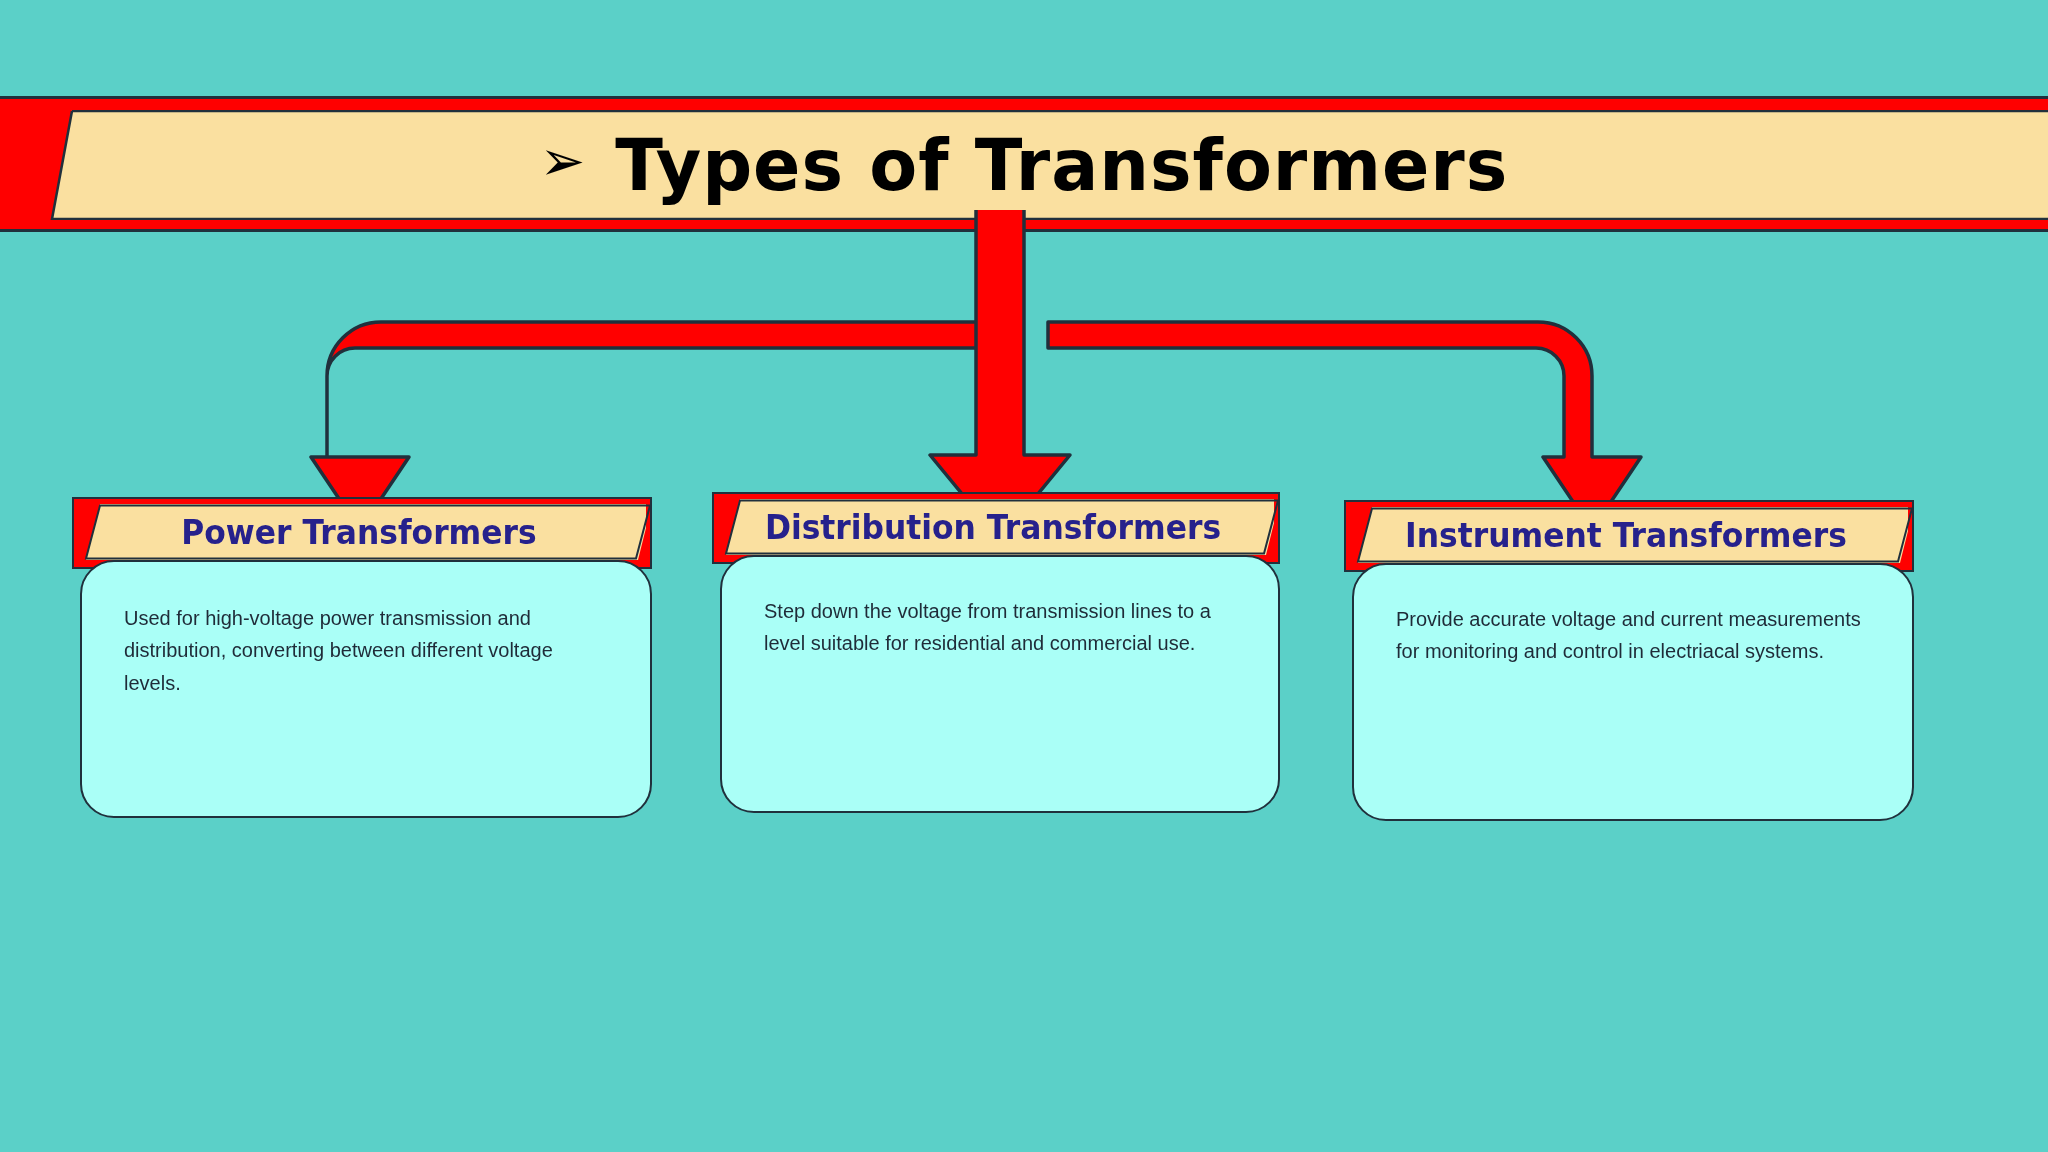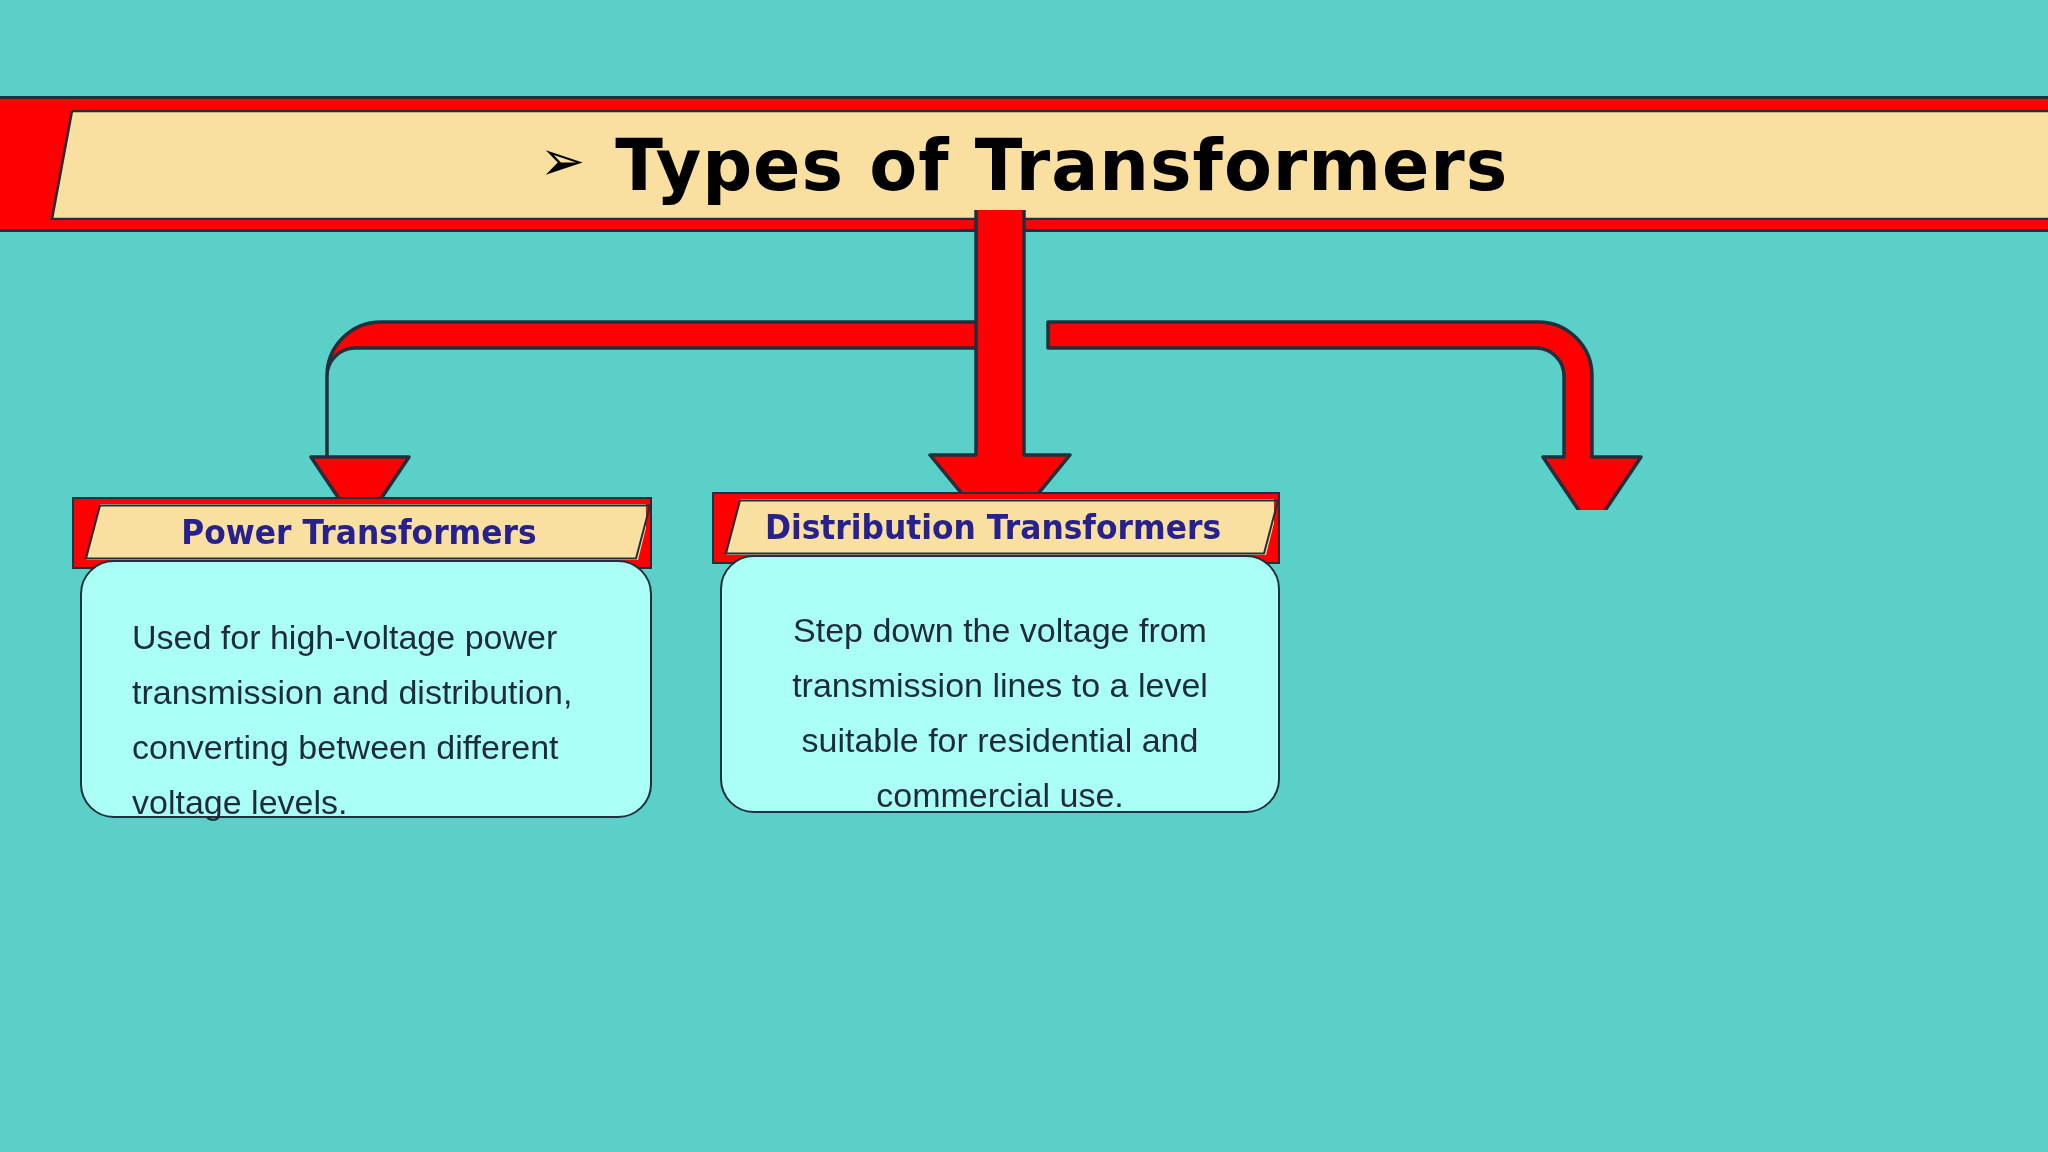--- a/index.html
+++ b/index.html
@@ -78,35 +78,35 @@
     white-space:nowrap;
   }
   .card-body{
     position:relative;
     background:#AAFFF7;
     border:2px solid #20303C;
     border-radius:34px;
     box-sizing:border-box;
   }
   .card-body p{
-    margin:16px;
+    margin:8px;
     color:#1F2B38;
-    font-size:34px;
+    font-size:20px;
     line-height:1.62;
     font-family:"Liberation Sans", sans-serif;
   }
 
   
   #card-0{left:72px;top:497px;width:580px;}
   #card-0 .card-header{width:580px;}
   #card-0 .card-body{position:absolute;left:8px;top:63px;width:572px;height:258px;padding:32px 34px;}
 
   #card-1{left:712px;top:492px;width:480px;}
   #card-1 .card-header{width:568px;}
-  #card-1 .card-body{position:absolute;left:8px;top:63px;width:560px;height:258px;padding:30px 34px;text-align:center;}
+  #card-1 .card-body{position:absolute;left:8px;top:63px;width:560px;height:258px;padding:30px 34px;}
 
   #card-2{left:1344px;top:500px;width:570px;}
   #card-2 .card-header{width:570px;}
   #card-2 .card-body{position:absolute;left:8px;top:63px;width:562px;height:258px;padding:30px 34px;}
 </style>
 </head>
 <body>
 
 <div id="stage">
 
@@ -181,14 +181,27 @@
       <svg style="position:absolute;left:0;top:7px;width:568px;height:56px;pointer-events:none;" viewBox="0 0 568 56" preserveAspectRatio="none">
         <path d="M28 1.5 L566 1.5 L552 54.5 L14 54.5 Z" fill="none" stroke="#20303C" stroke-width="2"></path>
       </svg>
       <div class="hdr-label">Distribution Transformers</div>
     </div>
     <div class="card-body">
       <p>Step down the voltage from transmission lines to a level suitable for residential and commercial use.</p>
     </div>
   </div>
 
+  <div class="card" id="card-2">
+    <div class="card-header">
+      <div class="hdr-red"></div>
+      <div class="hdr-cream" style="clip-path:polygon(28px 0, 570px 0, 556px 56px, 14px 56px);"></div>
+      <svg style="position:absolute;left:0;top:7px;width:570px;height:56px;pointer-events:none;" viewBox="0 0 570 56" preserveAspectRatio="none">
+        <path d="M28 1.5 L568 1.5 L554 54.5 L14 54.5 Z" fill="none" stroke="#20303C" stroke-width="2"></path>
+      </svg>
+      <div class="hdr-label">Instrument Transformers</div>
+    </div>
+    <div class="card-body">
+      <p>Provide accurate voltage and current measurements for monitoring and control in electriacal systems.</p>
+    </div>
+  </div>
 
 </div>
 
 </body></html>

